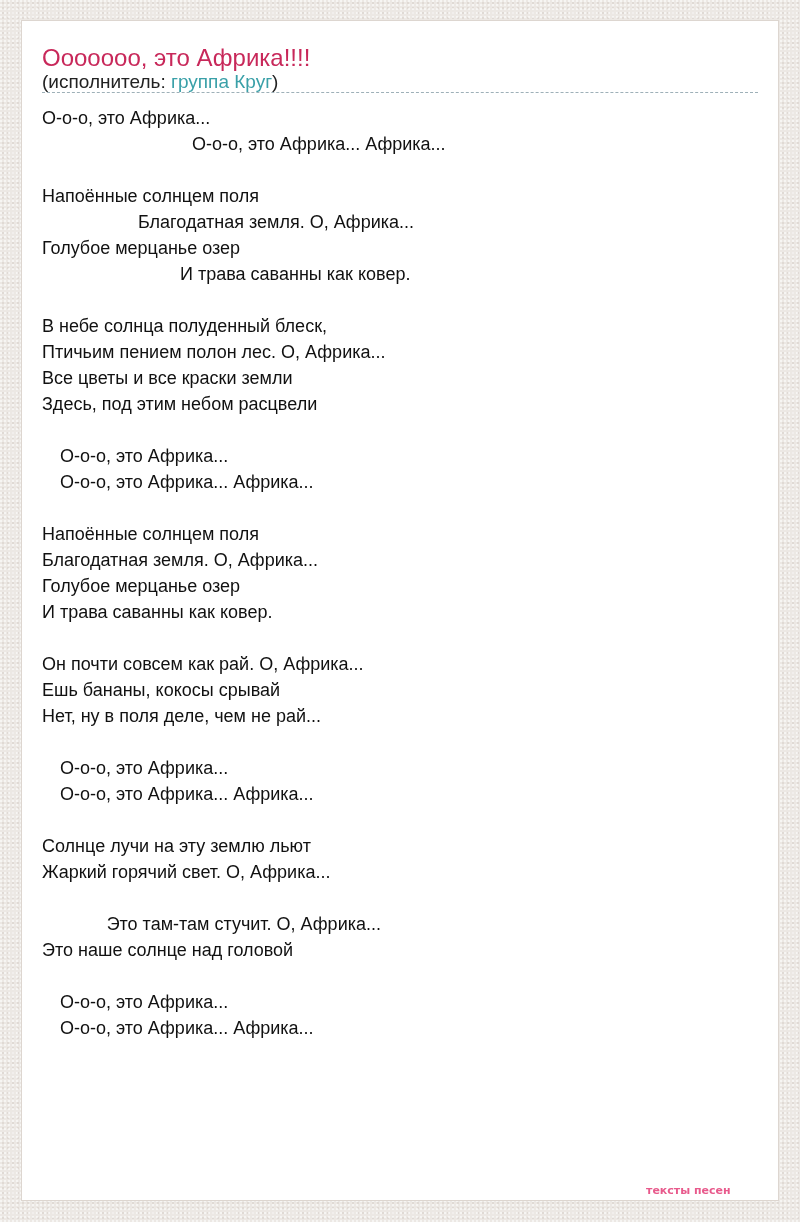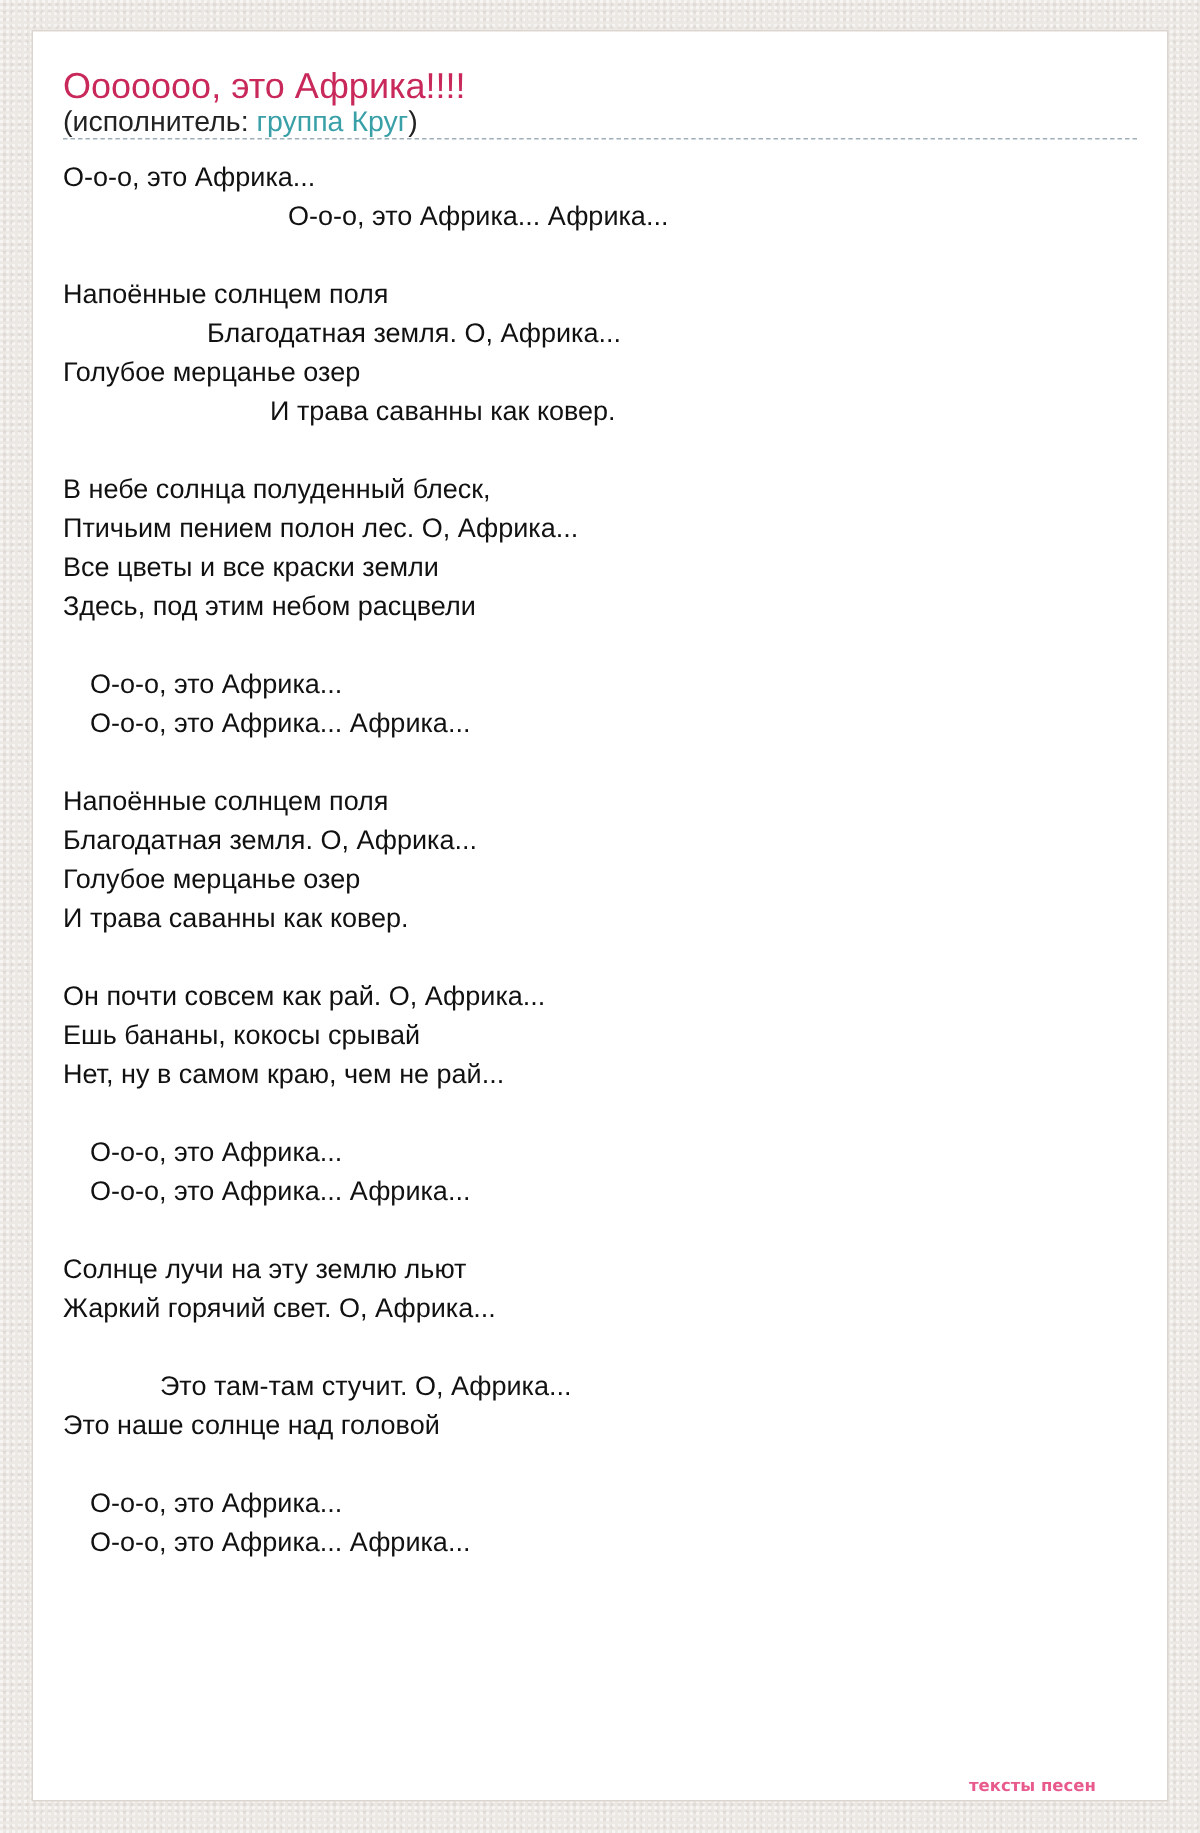--- a/index.html
+++ b/index.html
@@ -75,21 +75,21 @@
       <div class="lyric-line" style="padding-left: 18px;">О-о-о, это Африка...</div>
       <div class="lyric-line" style="padding-left: 18px;">О-о-о, это Африка... Африка...</div>
       <div class="lyric-line" style="padding-left: 0px;"></div>
       <div class="lyric-line" style="padding-left: 0px;">Напоённые солнцем поля</div>
       <div class="lyric-line" style="padding-left: 0px;">Благодатная земля. О, Африка...</div>
       <div class="lyric-line" style="padding-left: 0px;">Голубое мерцанье озер</div>
       <div class="lyric-line" style="padding-left: 0px;">И трава саванны как ковер.</div>
       <div class="lyric-line" style="padding-left: 0px;"></div>
       <div class="lyric-line" style="padding-left: 0px;">Он почти совсем как рай. О, Африка...</div>
       <div class="lyric-line" style="padding-left: 0px;">Ешь бананы, кокосы срывай</div>
-      <div class="lyric-line" style="padding-left: 0px;">Нет, ну в самом краю, чем не рай...</div>
+      <div class="lyric-line" style="padding-left: 0px;">Нет, ну в поля деле, чем не рай...</div>
       <div class="lyric-line" style="padding-left: 0px;"></div>
       <div class="lyric-line" style="padding-left: 18px;">О-о-о, это Африка...</div>
       <div class="lyric-line" style="padding-left: 18px;">О-о-о, это Африка... Африка...</div>
       <div class="lyric-line" style="padding-left: 0px;"></div>
       <div class="lyric-line" style="padding-left: 0px;">Солнце лучи на эту землю льют</div>
       <div class="lyric-line" style="padding-left: 0px;">Жаркий горячий свет. О, Африка...</div>
       <div class="lyric-line" style="padding-left: 0px;"></div>
       <div class="lyric-line" style="padding-left: 0px; text-align: center;">Это там-там стучит. О, Африка...</div>
       <div class="lyric-line" style="padding-left: 0px;">Это наше солнце над головой</div>
       <div class="lyric-line" style="padding-left: 0px;"></div>

